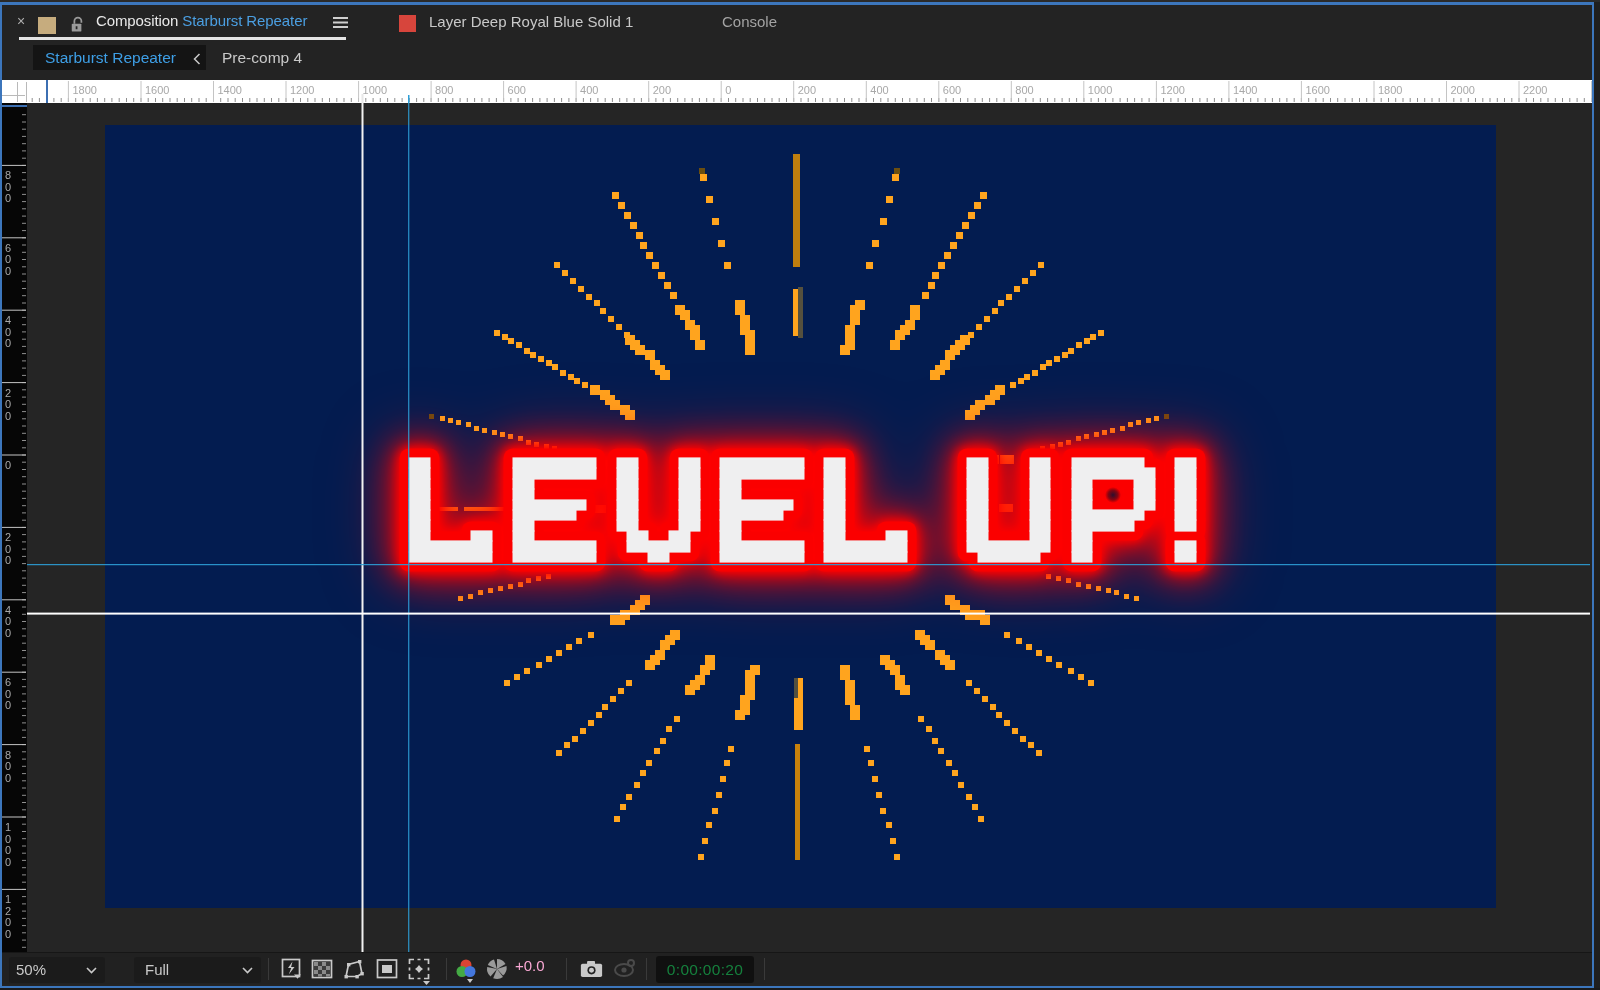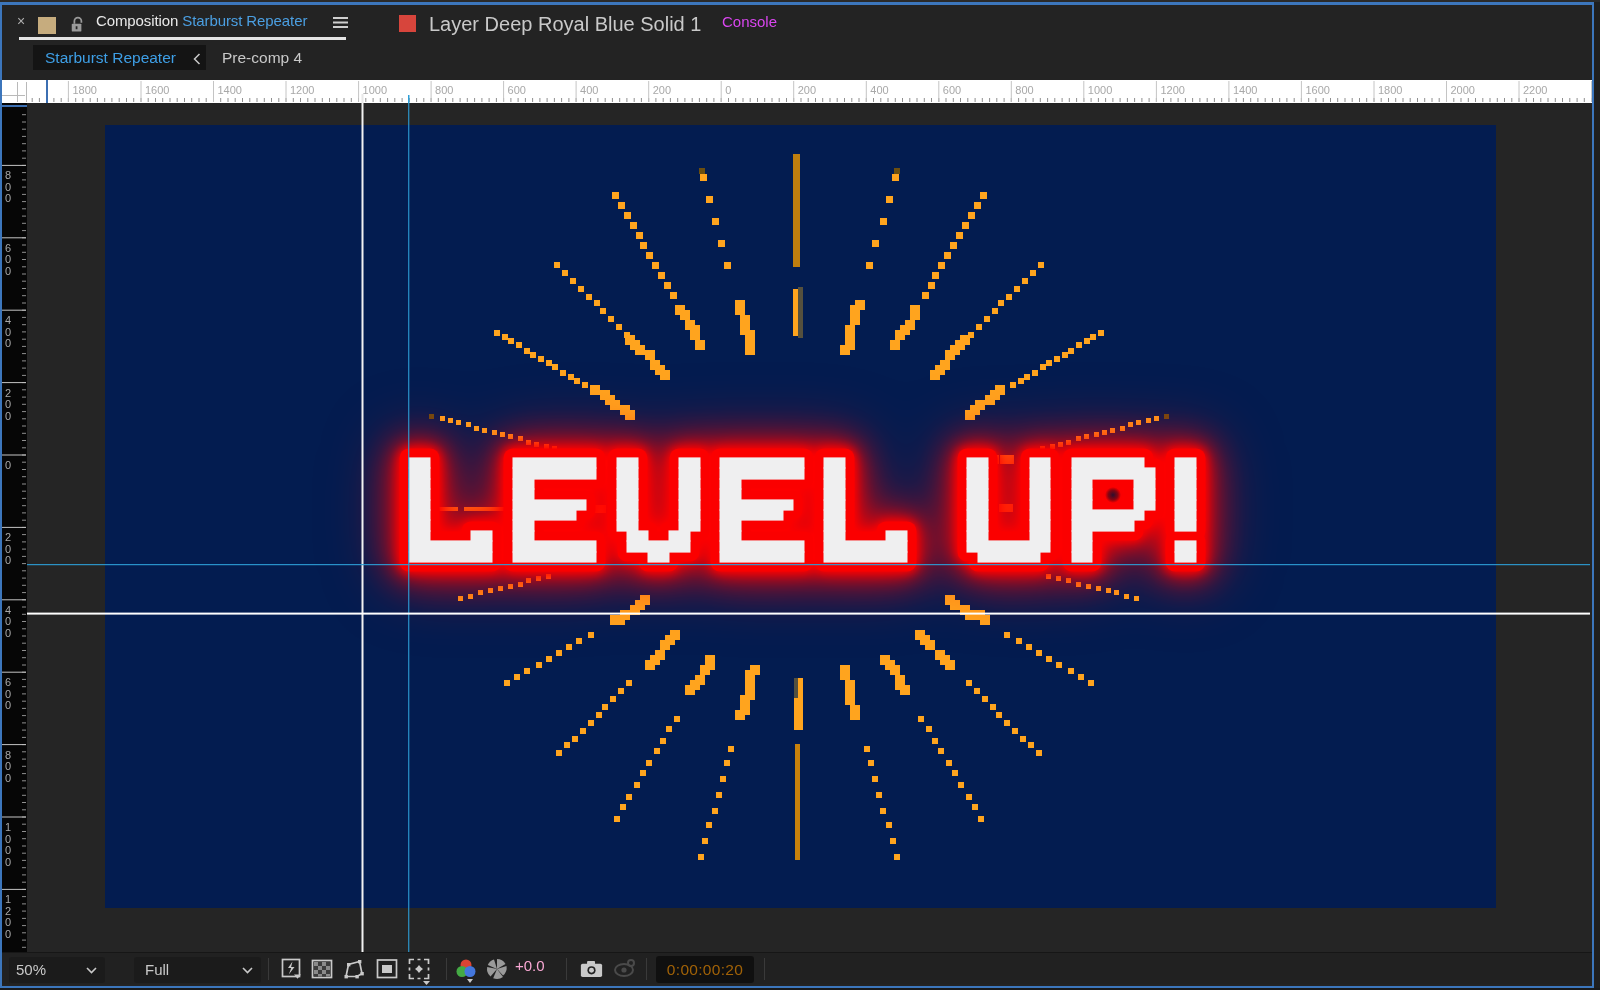--- a/index.html
+++ b/index.html
@@ -36,22 +36,22 @@
       <rect x="6.5" y="12" width="2" height="3.4" fill="#262626"></rect>
     </svg>
     <div class="abs" style="left:96px;top:10px;font-size:15px;font-weight:400;letter-spacing:-0.1px;color:#e9e9e9">Composition <span style="color:#4b9fe2">Starburst Repeater</span></div>
     <svg class="abs" style="left:333px;top:14px" width="15" height="13">
           <g stroke="#cfcfcf" stroke-width="2">
             <path d="M0 2h15M0 6.5h15M0 11h15"></path>
           </g>
         </svg>
     <div class="abs" style="left:19px;top:35px;width:327px;height:2.6px;background:#e4e4e4"></div>
     <div class="abs" style="left:399px;top:13px;width:17px;height:17px;background:#d7453c"></div>
-    <div class="abs" style="left:429px;top:11px;font-size:20px;color:#c9c9c9">Layer Deep Royal Blue Solid 1</div>
-    <div class="abs" style="left:722px;top:11px;font-size:15px;color:#d946ef">Console</div>
+    <div class="abs" style="left:429px;top:11px;font-size:15px;color:#c9c9c9">Layer Deep Royal Blue Solid 1</div>
+    <div class="abs" style="left:722px;top:11px;font-size:15px;color:#a3a3a3">Console</div>
   </div>
   <div id="row2">
     <div class="abs" style="left:33px;top:4px;width:173px;height:25px;background:#141414"></div>
     <div class="abs" style="left:45px;top:8px;font-size:15.5px;color:#3e9fe6">Starburst Repeater</div>
     <svg class="abs" style="left:193px;top:12px" width="8" height="12">
           <path d="M6.5 1 L1.5 6 L6.5 11" stroke="#c9c9c9" stroke-width="1.5" fill="none"></path>
         </svg>
     <div class="abs" style="left:222px;top:8px;font-size:15.5px;color:#c9c9c9">Pre-comp 4</div>
   </div>
   <div id="rulertop">
@@ -757,17 +757,17 @@
       <rect x="8" y="3" width="9" height="5" rx="1" fill="#c9c9c9"></rect>
       <circle cx="13" cy="13.5" r="4.6" fill="#212121"></circle>
       <circle cx="13" cy="13.5" r="2.8" fill="#c9c9c9"></circle>
     </svg>
     <svg class="icn" style="left:612px" width="26" height="24" viewBox="0 0 26 24">
       <ellipse cx="12" cy="13" rx="9" ry="6" fill="none" stroke="#4a4a4a" stroke-width="2"></ellipse>
       <circle cx="12" cy="13" r="2.6" fill="#4a4a4a"></circle>
       <circle cx="19" cy="6" r="3" fill="none" stroke="#4a4a4a" stroke-width="2"></circle>
     </svg>
     <div class="sep" style="left:646px"></div>
-    <div class="abs" style="left:656px;top:3px;width:98px;height:27px;background:#101010;border-radius:3px;color:#a16207;font-size:15.5px;line-height:27px;text-align:center;letter-spacing:0.3px">0:00:00:20</div>
+    <div class="abs" style="left:656px;top:3px;width:98px;height:27px;background:#101010;border-radius:3px;color:#15803d;font-size:15.5px;line-height:27px;text-align:center;letter-spacing:0.3px">0:00:00:20</div>
     <div class="sep" style="left:764px"></div>
   </div>
 </div>
 </div>
 
 </body></html>

